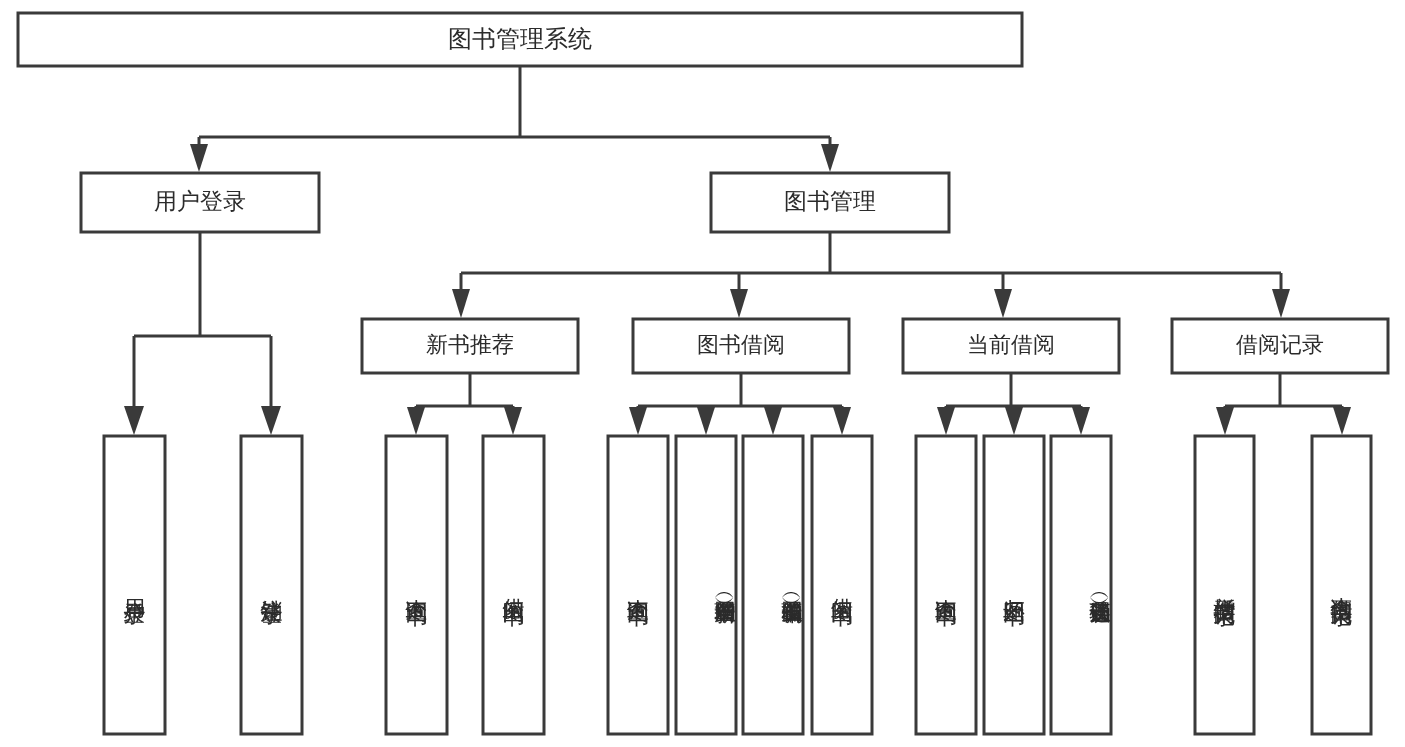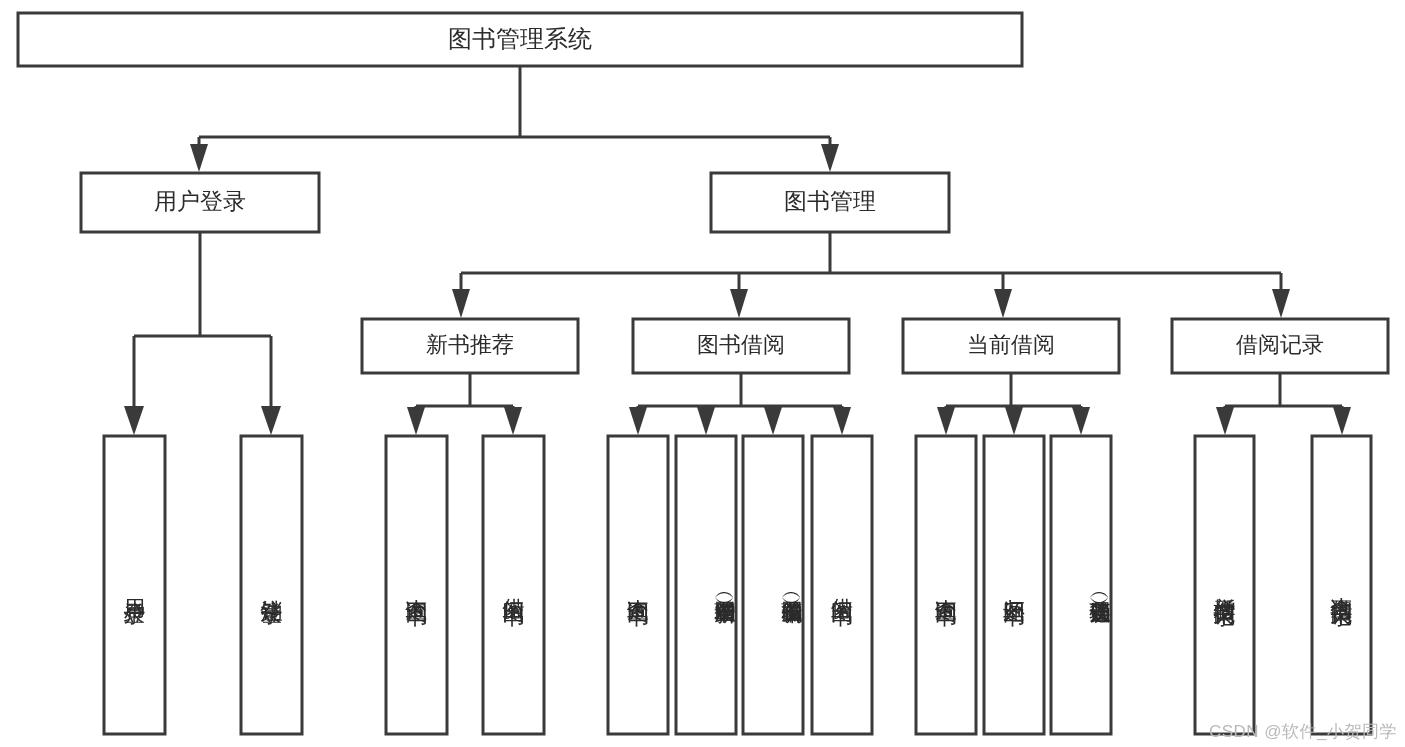--- a/index.html
+++ b/index.html
@@ -224,15 +224,14 @@
   <div class="leaf-label-wrap" style="left:743px; top:436px; width:60px; height:298px; align-items:flex-start; font-size:21px; letter-spacing:0px;">编辑图书（管理员）</div>
   <div class="leaf-label-wrap" style="left:812px; top:436px; width:60px; height:298px;">借阅图书</div>
 
   <div class="leaf-label-wrap" style="left:916px; top:436px; width:60px; height:298px;">查询图书</div>
   <div class="leaf-label-wrap" style="left:984px; top:436px; width:60px; height:298px;">归还图书</div>
   <div class="leaf-label-wrap" style="left:1051px; top:436px; width:60px; height:298px; align-items:flex-start; font-size:21px; letter-spacing:0px;">确认归还（管理员）</div>
 
   <div class="leaf-label-wrap" style="left:1195px; top:436px; width:59px; height:298px;">新增借阅记录</div>
   <div class="leaf-label-wrap" style="left:1312px; top:436px; width:59px; height:298px;">查询借阅记录</div>
 
-  <div class="watermark">CSDN @软件_小贺同学</div>
 
 </div>
 
 </body></html>

